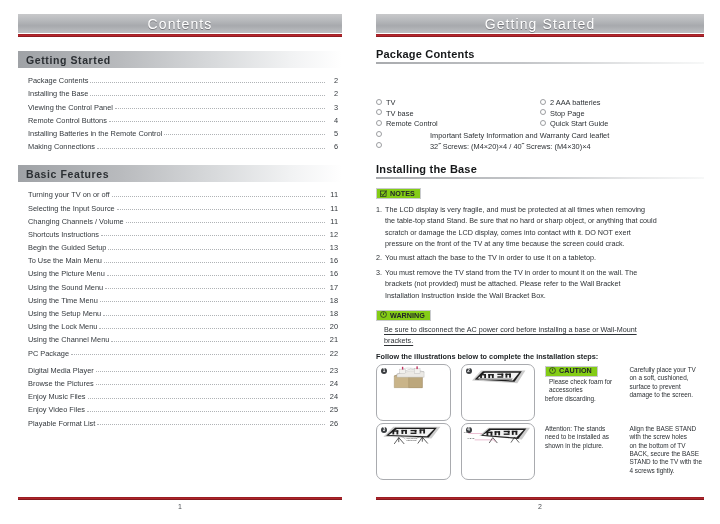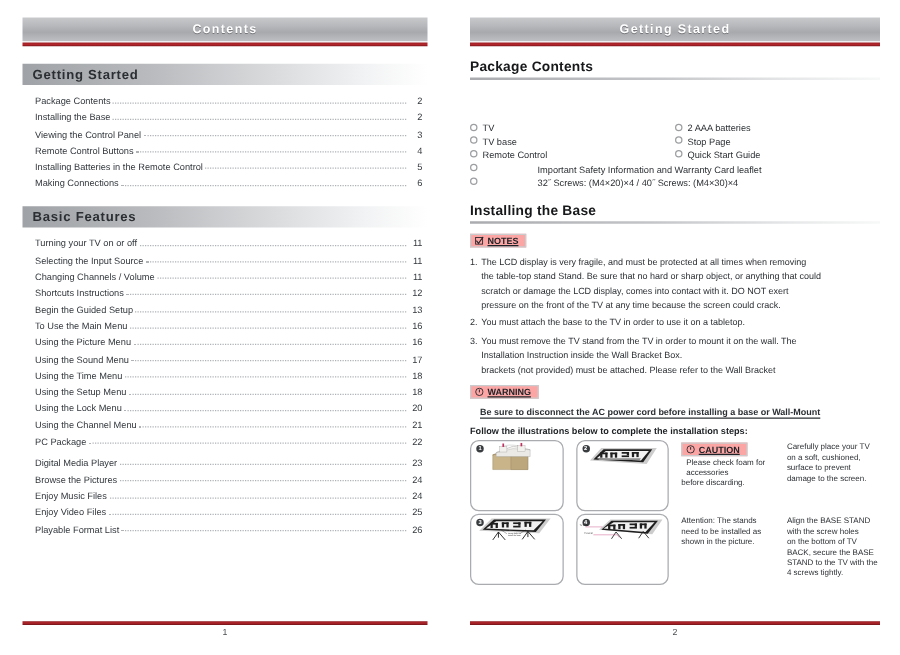--- a/index.html
+++ b/index.html
@@ -32,22 +32,22 @@
   
   .banner {
     position: relative;
     height: 19px;
     background: linear-gradient(to bottom, #c8c9cb 0%, #b6b8bb 35%, #a7a9ad 62%, #bdbfc2 100%);
     display: flex;
     align-items: center;
     justify-content: center;
   }
   .banner-title {
-    font-size: 10px;
-    font-weight: bold;
+    font-size: 14px;
+    font-weight: normal;
     color: #ffffff;
     letter-spacing: 1.1px;
     text-shadow: 0 1px 0 rgba(90,90,95,0.65);
   }
   .banner-rule {
     height: 3px;
     background: linear-gradient(to bottom, #9b1f26 0%, #b4262c 50%, #7d161c 100%);
     margin-top: 1px;
   }
 
@@ -149,52 +149,50 @@
     font-size: 7.4px;
     color: #2c3034;
     height: 11px;
     line-height: 11px;
     gap: 44px;
   }
 
   
   .badge {
     display: inline-flex;
-    align-items: flex-end;
+    align-items: center;
     gap: 3px;
-    background: #fca5a5;
+    background: #84cc16;
     border: 1px solid #c9cbcd;
     padding: 0px 5px 0px 3px;
     font-size: 7.2px;
     font-weight: bold;
     color: #202428;
     height: 11px;
     box-sizing: border-box;
-    text-decoration: underline;
   }
   .badge-icon { display: inline-block; line-height: 1; }
 
   .notes-list {
     margin: 3px 0 0 0;
     font-size: 7.2px;
     color: #2c3034;
     line-height: 11.4px;
   }
   .note-item { display: flex; margin-bottom: 3px; }
   .note-num { width: 9px; flex: none; }
   .note-text { flex: 1; }
   .note-text .ind { display: block; }
 
   .warn-body {
     font-size: 7.2px;
     color: #2c3034;
     line-height: 11.4px;
     margin-top: 2px;
     margin-left: 8px;
-    font-weight: bold;
   }
   .warn-line {
     text-decoration: underline;
     text-underline-offset: 1.5px;
     display: block;
   }
   .follow-line {
     font-size: 7.3px;
     font-weight: bold;
     color: #1d2124;
@@ -477,38 +475,39 @@
       <div class="note-item">
         <span class="note-num">2.</span>
         <span class="note-text">
           <span class="ind">You must attach the base to the TV in order to use it on a tabletop.</span>
         </span>
       </div>
       <div class="note-item">
         <span class="note-num">3.</span>
         <span class="note-text">
           <span class="ind">You must remove the TV stand from the TV in order to mount it on the wall. The</span>
+          <span class="ind">brackets (not provided) must be attached.  Please refer to the Wall Bracket</span>
           <span class="ind">Installation Instruction inside the Wall Bracket Box.</span>
-          <span class="ind">brackets (not provided) must be attached.  Please refer to the Wall Bracket</span>
         </span>
       </div>
     </div>
 
     <div class="badge">
       <span class="badge-icon">
         <svg width="7" height="7" viewBox="0 0 10 10">
           <circle cx="5" cy="5" r="4.2" fill="none" stroke="#202428" stroke-width="1"></circle>
           <path d="M5 2.3 L5 5.6" stroke="#202428" stroke-width="1.1"></path>
           <path d="M3.2 3.2 A3.3 3.3 0 1 0 6.8 3.2" fill="none" stroke="#fff" stroke-width="0"></path>
         </svg>
       </span>
       <span>WARNING</span>
     </div>
     <div class="warn-body">
       <span class="warn-line">Be sure to disconnect the AC power cord before installing a base or Wall-Mount</span>
+      <span class="warn-line">brackets.</span>
     </div>
 
     <div class="follow-line">Follow the illustrations below to complete the installation steps:</div>
 
     
     <div class="illus-grid">
 
       <div class="illus-box">
         <span class="step-dot">1</span>
         <svg class="illus-art" viewBox="0 0 160 55">

